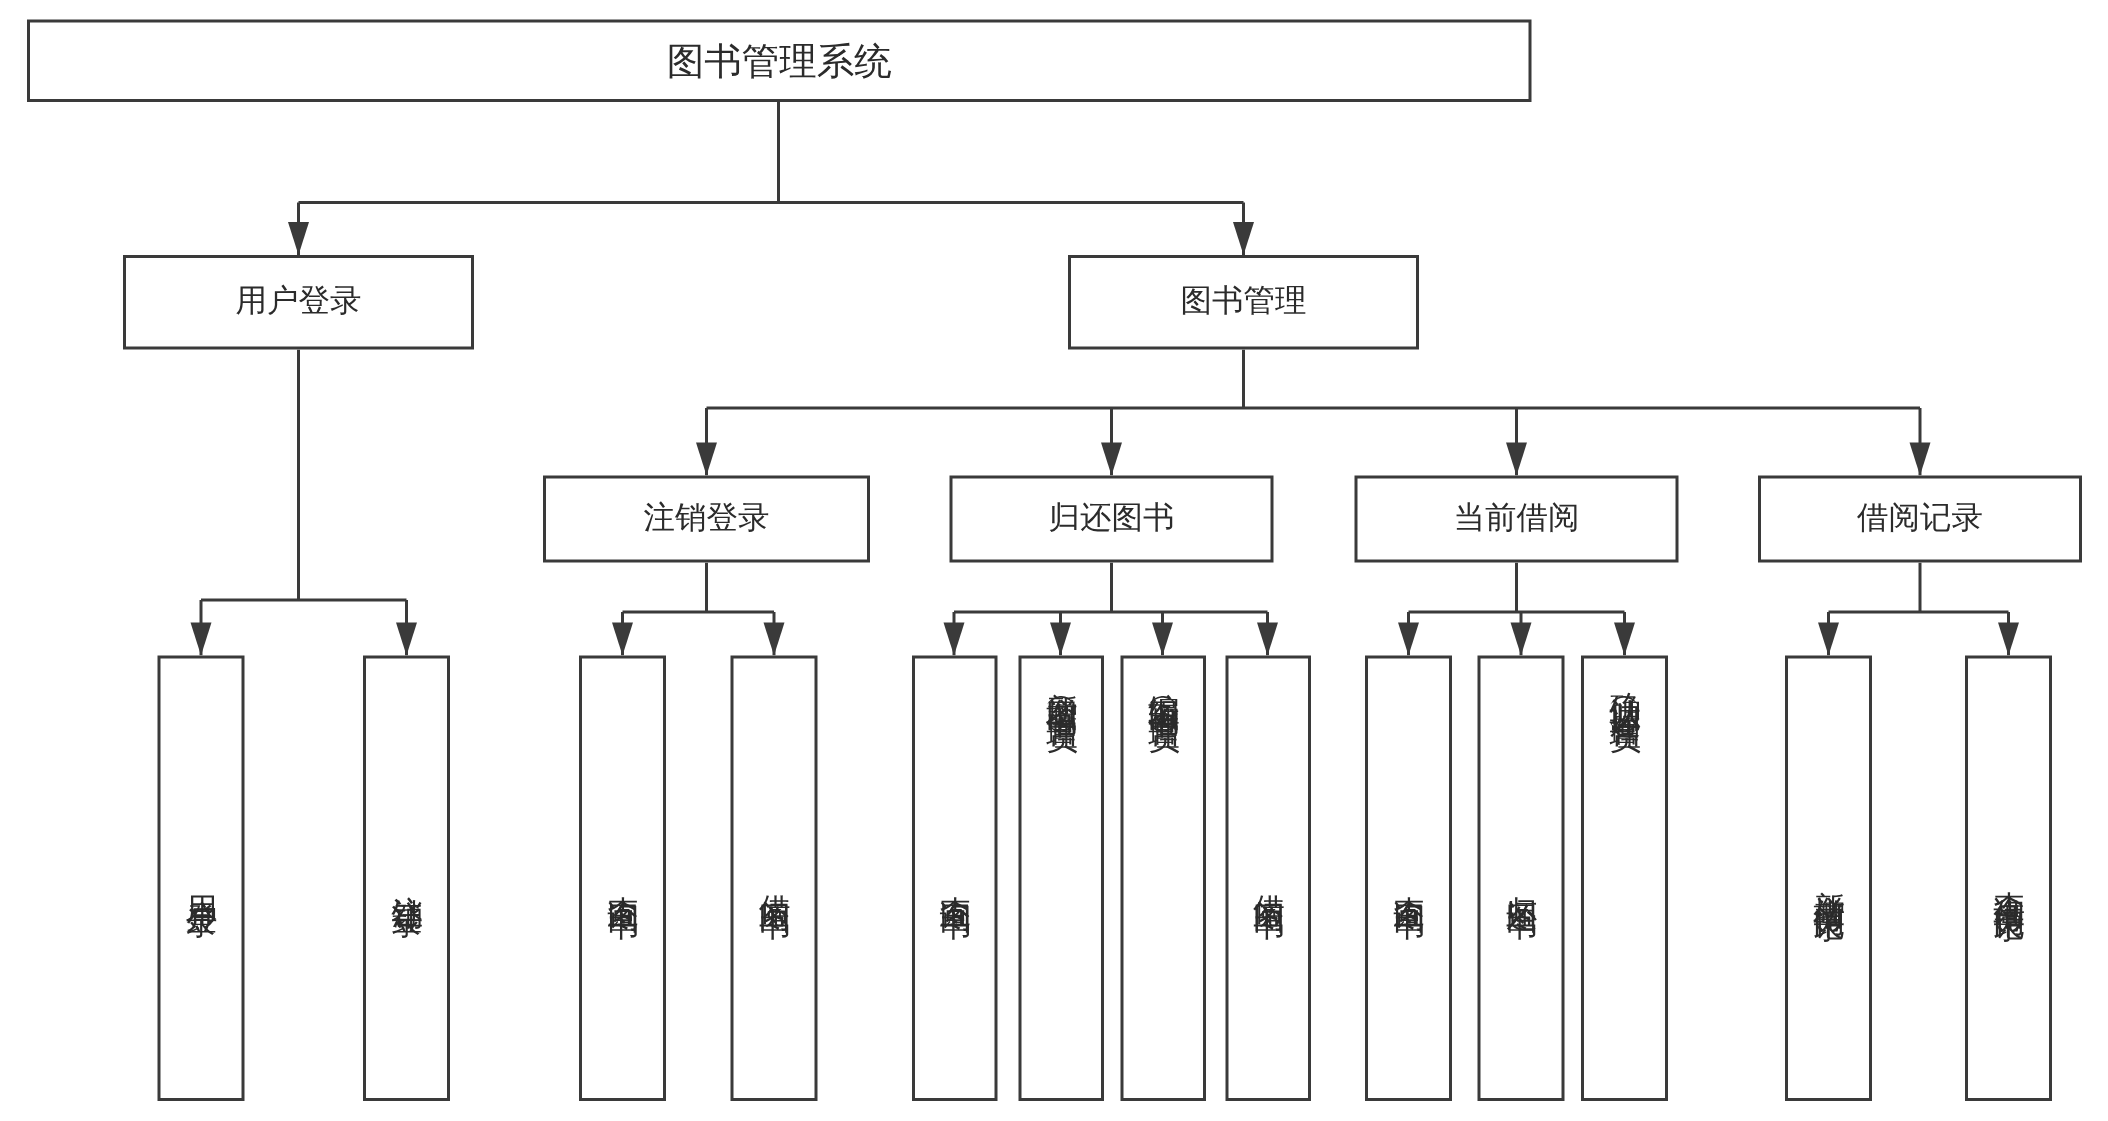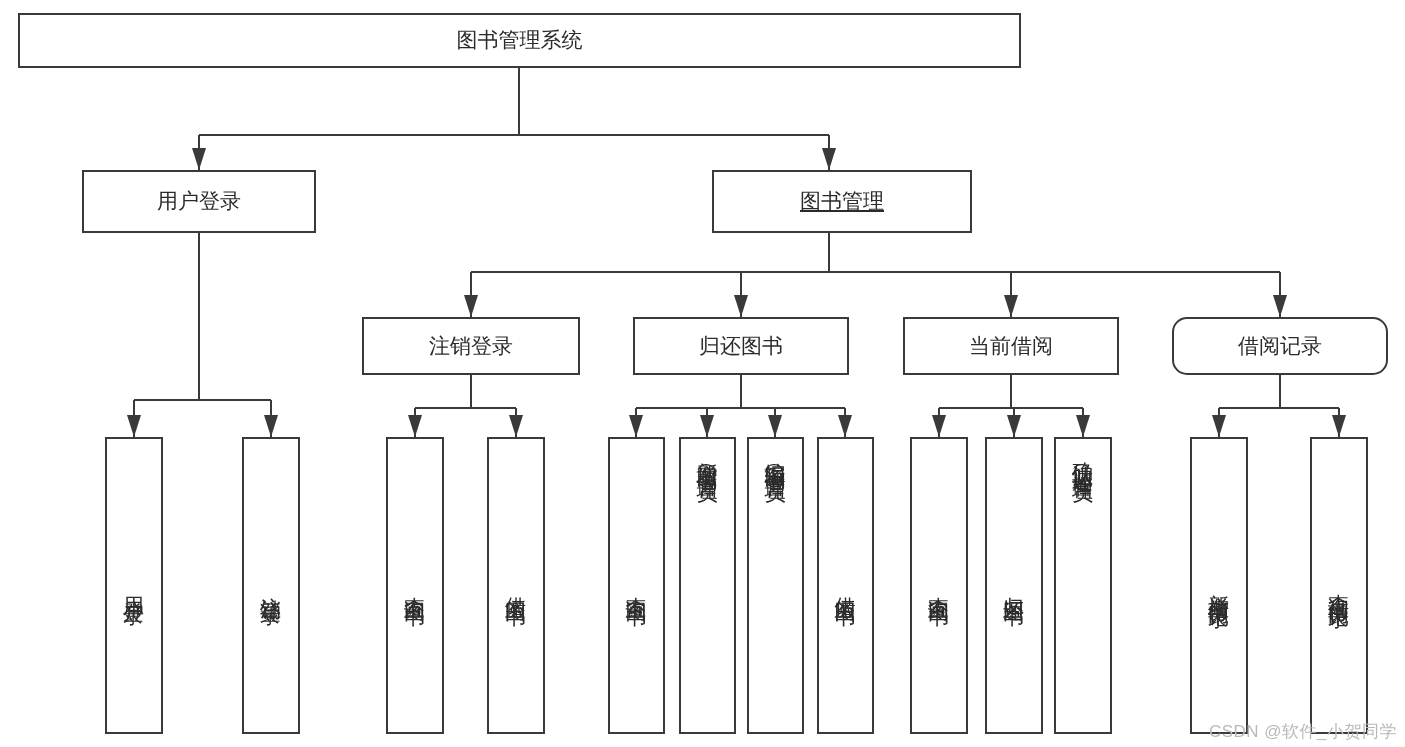--- a/index.html
+++ b/index.html
@@ -52,21 +52,21 @@
     writing-mode: vertical-rl;
     text-orientation: upright;
     letter-spacing: 3px;
     font-size: 21px;
     line-height: 1;
   }
   .node.vert.mid {
     align-items: center;
     padding-top: 0;
   }
-  .node.root .label { font-size: 21px; }
+  .node.root .label { font-size: 25px; }
   .watermark {
     position: absolute;
     right: 8px;
     bottom: 4px;
     font-size: 17px;
     color: #b9b9b9;
     white-space: nowrap;
     letter-spacing: 0.5px;
   }
 </style>
@@ -128,33 +128,33 @@
       <line x1="1339" y1="408" x2="1339" y2="437" stroke="#3a3a3a" stroke-width="2"></line>
       <path d="M 1332 415 L 1346 415 L 1339 437 Z" fill="#3a3a3a"></path>
     </svg>
   <div id="nodes">
       <div class="node horiz root" style="left: 18px; top: 13px; width: 1003px; height: 55px;">
         <span class="label">图书管理系统</span>
       </div>
       <div class="node horiz" style="left: 82px; top: 170px; width: 234px; height: 63px;">
         <span class="label">用户登录</span>
       </div>
-      <div class="node horiz" style="left: 712px; top: 170px; width: 260px; height: 63px; text-decoration: underline;">
+      <div class="node horiz" style="left: 712px; top: 170px; width: 234px; height: 63px;">
         <span class="label">图书管理</span>
       </div>
       <div class="node horiz" style="left: 362px; top: 317px; width: 218px; height: 58px;">
         <span class="label">注销登录</span>
       </div>
       <div class="node horiz" style="left: 633px; top: 317px; width: 216px; height: 58px;">
         <span class="label">归还图书</span>
       </div>
       <div class="node horiz" style="left: 903px; top: 317px; width: 216px; height: 58px; justify-content: center;">
         <span class="label">当前借阅</span>
       </div>
-      <div class="node horiz" style="left: 1172px; top: 317px; width: 216px; height: 58px; border-radius: 15px;">
+      <div class="node horiz" style="left: 1172px; top: 317px; width: 216px; height: 58px;">
         <span class="label">借阅记录</span>
       </div>
       <div class="node vert mid" style="left: 105px; top: 437px; width: 58px; height: 297px;">
         <span class="label">用户登录</span>
       </div>
       <div class="node vert mid" style="left: 242px; top: 437px; width: 58px; height: 297px;">
         <span class="label">注销登录</span>
       </div>
       <div class="node vert mid" style="left: 386px; top: 437px; width: 58px; height: 297px;">
         <span class="label">查询图书</span>
@@ -183,14 +183,13 @@
       <div class="node vert" style="left: 1054px; top: 437px; width: 58px; height: 297px;">
         <span class="label">确认归还（管理员）</span>
       </div>
       <div class="node vert mid" style="left: 1190px; top: 437px; width: 58px; height: 297px;">
         <span class="label">新增借阅记录</span>
       </div>
       <div class="node vert mid" style="left: 1310px; top: 437px; width: 58px; height: 297px;">
         <span class="label">查询借阅记录</span>
       </div>
     </div>
-  <div class="watermark">CSDN @软件_小贺同学</div>
 </div>
 
 </body></html>

